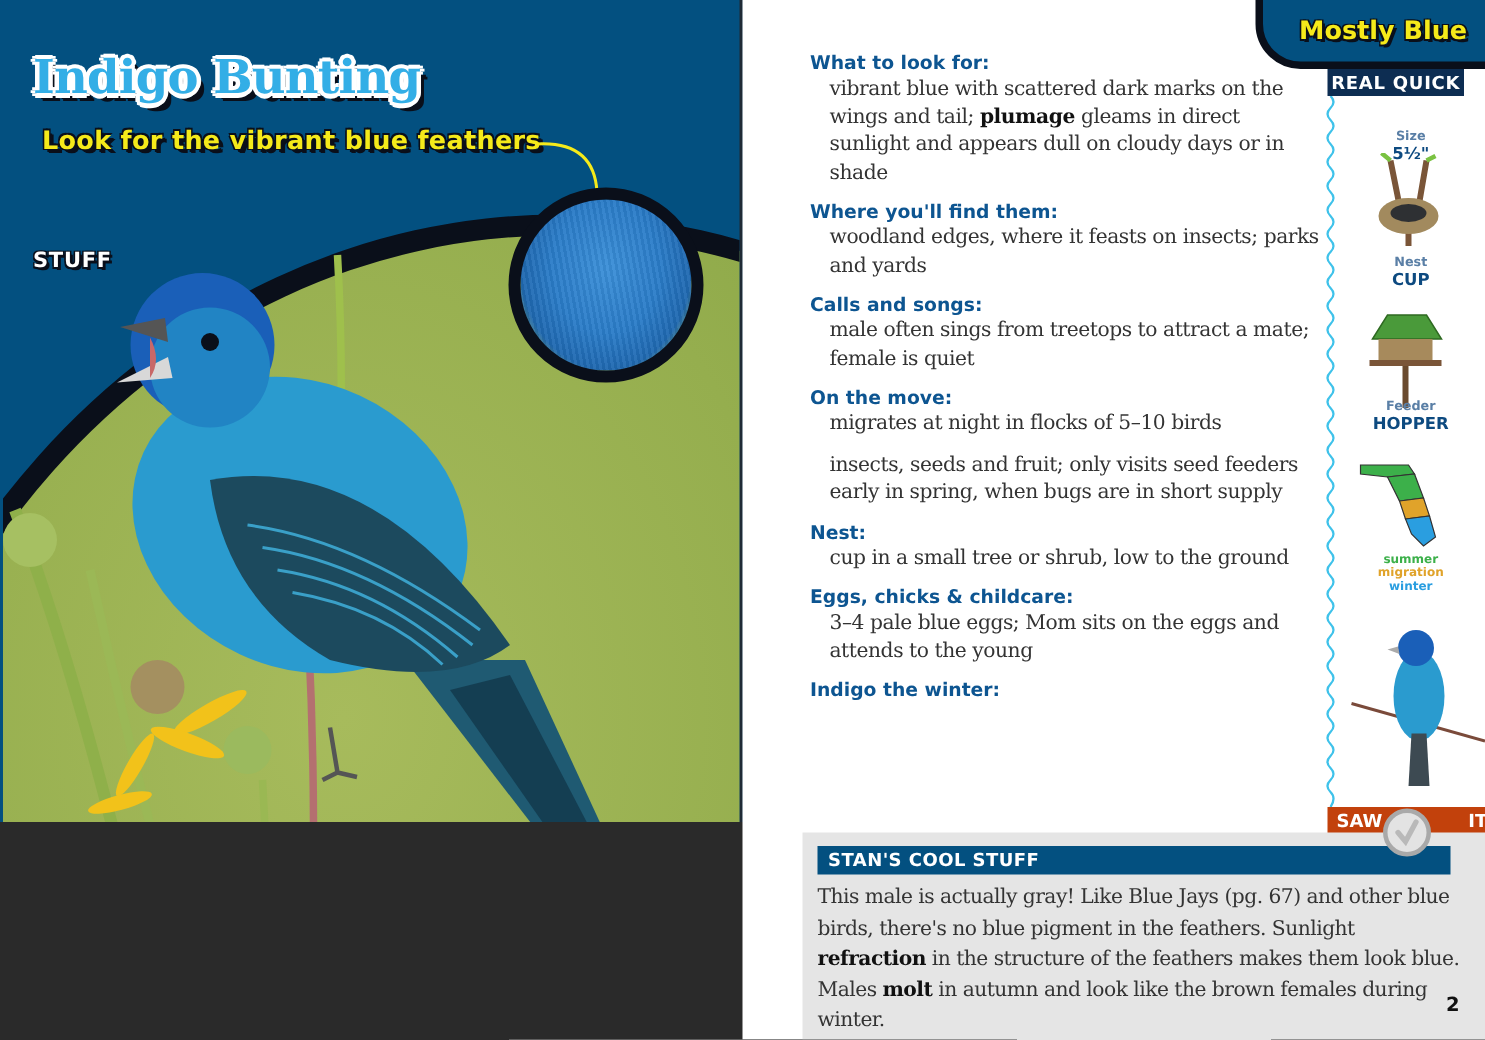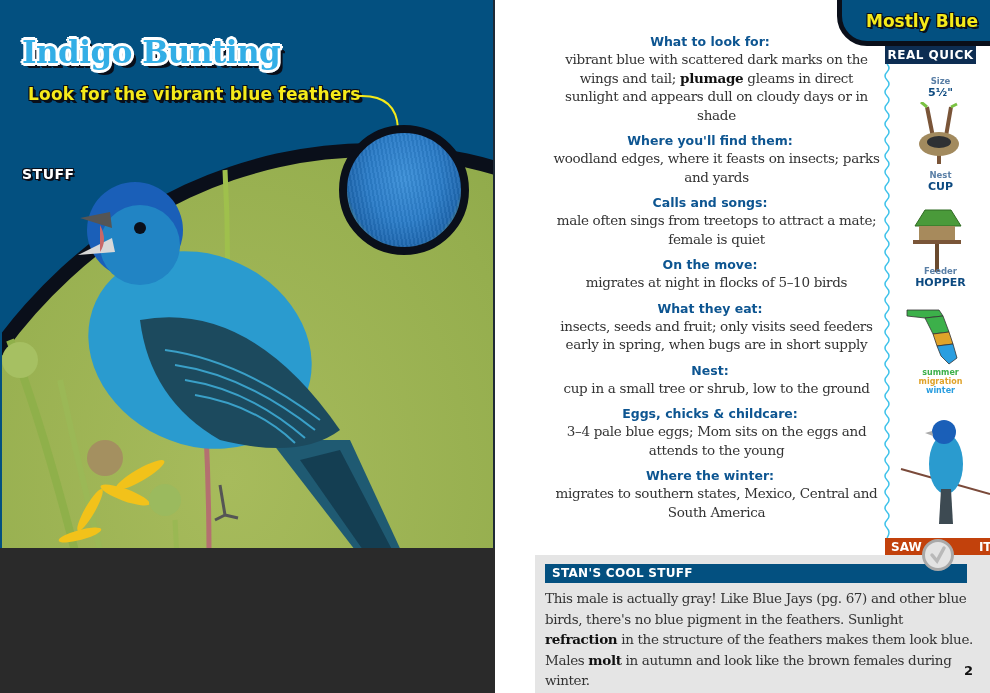--- a/index.html
+++ b/index.html
@@ -45,21 +45,21 @@
     font-size: 11px; color: #e8e8e8; text-shadow: 1px 1px 0 #333; }
 
   
   .right-page { position: absolute; left: 495px; top: 0; width: 495px; height: 693px; background: #ffffff; overflow: hidden; }
   .corner-tab { position: absolute; left: 342px; top: -6px; width: 170px; height: 52px; background: #035080;
     border: 5px solid #0a0f1a; border-radius: 0 0 0 30px; }
   .corner-tab-label { position: absolute; left: 371px; top: 11px; font-family: "DejaVu Sans", sans-serif; font-weight: bold;
     font-size: 17px; color: #f5ea1a;
     text-shadow: 2px 2px 0 #0a0f1a, -1px -1px 0 #0a0f1a, 1px -1px 0 #0a0f1a, -1px 1px 0 #0a0f1a; }
 
-  .facts { position: absolute; left: 45px; top: 34px; width: 340px; text-align: center; }
+  .facts { position: absolute; left: 45px; top: 34px; width: 340px; }
   .fact { margin-bottom: 9px; }
   .fact-heading { font-family: "DejaVu Sans", sans-serif; font-weight: bold; font-size: 12.5px; color: #0d5591; line-height: 16px; }
   .fact-body { font-family: "DejaVu Serif", serif; font-size: 13.5px; color: #333; line-height: 18.5px; padding-left: 13px; letter-spacing: -0.3px; }
   .fact-body b { color: #111; }
 
   
   .rq-header { position: absolute; left: 390px; top: 46px; width: 91px; height: 18px; background: #0d2d52;
     color: #fff; font-family: "DejaVu Sans", sans-serif; font-weight: bold; font-size: 12px; text-align: center; line-height: 18px; letter-spacing: 0.5px; }
   .rq-wave { position: absolute; left: 388px; top: 64px; width: 8px; height: 474px; }
   .rq-sidebar { position: absolute; left: 396px; top: 64px; width: 99px; height: 474px; }
@@ -177,44 +177,42 @@
       </div>
       <div class="fact">
         <div class="fact-heading">Calls and songs:</div>
         <div class="fact-body">male often sings from treetops to attract a mate; female is quiet</div>
       </div>
       <div class="fact">
         <div class="fact-heading">On the move:</div>
         <div class="fact-body">migrates at night in flocks of 5–10 birds</div>
       </div>
       <div class="fact">
-        <div class="fact-heading">What they eat:</div>
         <div class="fact-body">insects, seeds and fruit; only visits seed feeders early in spring, when bugs are in short supply</div>
       </div>
       <div class="fact">
         <div class="fact-heading">Nest:</div>
         <div class="fact-body">cup in a small tree or shrub, low to the ground</div>
       </div>
       <div class="fact">
         <div class="fact-heading">Eggs, chicks &amp; childcare:</div>
         <div class="fact-body">3–4 pale blue eggs; Mom sits on the eggs and attends to the young</div>
       </div>
       <div class="fact">
-        <div class="fact-heading">Where the winter:</div>
-        <div class="fact-body">migrates to southern states, Mexico, Central and South America</div>
+        <div class="fact-heading">Indigo the winter:</div>
       </div>
     </div>
 
     <div class="rq-header">REAL QUICK</div>
     <svg class="rq-wave" viewBox="0 0 8 474" preserveAspectRatio="none">
       <path d="M4 0 Q8 4 4 8 Q0 12 4 16 Q8 20 4 24 Q0 28 4 32 Q8 36 4 40 Q0 44 4 48 Q8 52 4 56 Q0 60 4 64 Q8 68 4 72 Q0 76 4 80 Q8 84 4 88 Q0 92 4 96 Q8 100 4 104 Q0 108 4 112 Q8 116 4 120 Q0 124 4 128 Q8 132 4 136 Q0 140 4 144 Q8 148 4 152 Q0 156 4 160 Q8 164 4 168 Q0 172 4 176 Q8 180 4 184 Q0 188 4 192 Q8 196 4 200 Q0 204 4 208 Q8 212 4 216 Q0 220 4 224 Q8 228 4 232 Q0 236 4 240 Q8 244 4 248 Q0 252 4 256 Q8 260 4 264 Q0 268 4 272 Q8 276 4 280 Q0 284 4 288 Q8 292 4 296 Q0 300 4 304 Q8 308 4 312 Q0 316 4 320 Q8 324 4 328 Q0 332 4 336 Q8 340 4 344 Q0 348 4 352 Q8 356 4 360 Q0 364 4 368 Q8 372 4 376 Q0 380 4 384 Q8 388 4 392 Q0 396 4 400 Q8 404 4 408 Q0 412 4 416 Q8 420 4 424 Q0 428 4 432 Q8 436 4 440 Q0 444 4 448 Q8 452 4 456 Q0 460 4 464 Q8 468 4 474" stroke="#3fc2ea" stroke-width="1.5" fill="none"></path>
     </svg>
 
     <div class="rq-sidebar">
-      <div class="rq-item" style="top:12px;">
+      <div class="rq-item" style="top:22px;">
         <div class="rq-label">Size</div>
         <div class="rq-value">5½"</div>
       </div>
 
       <svg viewBox="0 0 60 70" style="position:absolute;left:18px;top:38px;width:60px;height:70px;">
         <path d="M18 5 L25 40 M42 5 L36 40 M30 40 L30 62" stroke="#7a5538" stroke-width="4" fill="none"></path>
         <path d="M18 5 L12 0 M42 5 L48 2" stroke="#7ac242" stroke-width="3"></path>
         <ellipse cx="30" cy="42" rx="20" ry="12" fill="#a28a5e"></ellipse>
         <ellipse cx="30" cy="40" rx="12" ry="6" fill="#2e3033"></ellipse>
       </svg>

